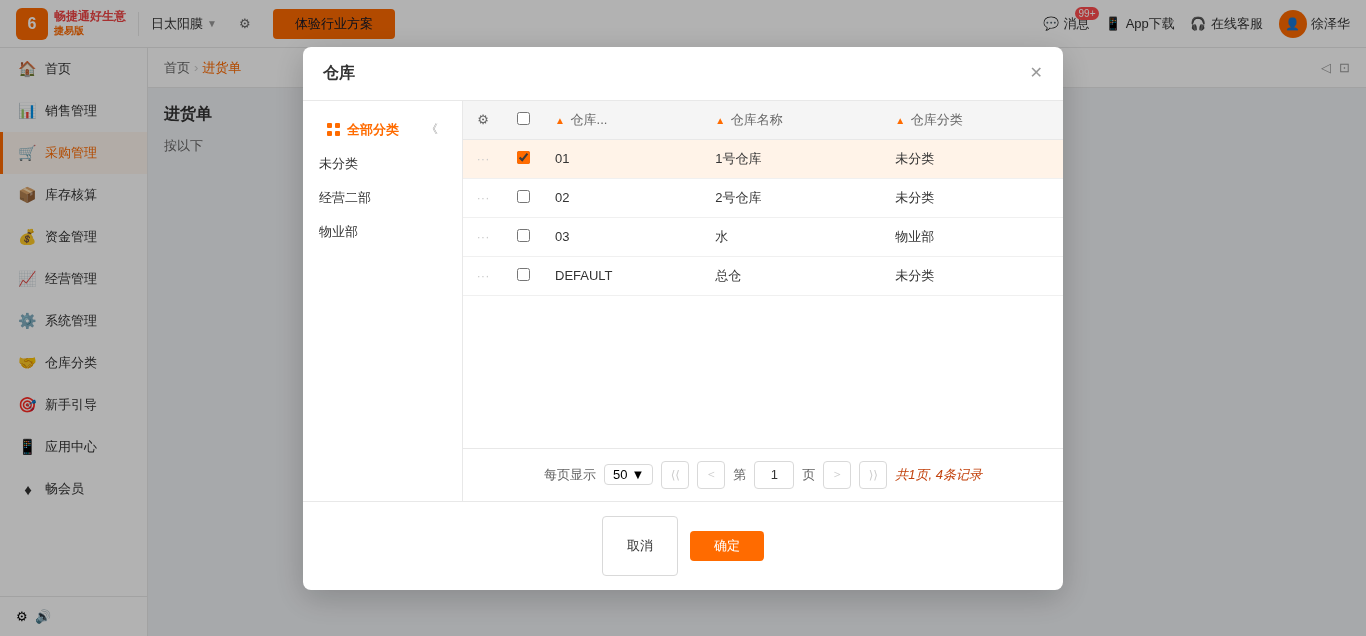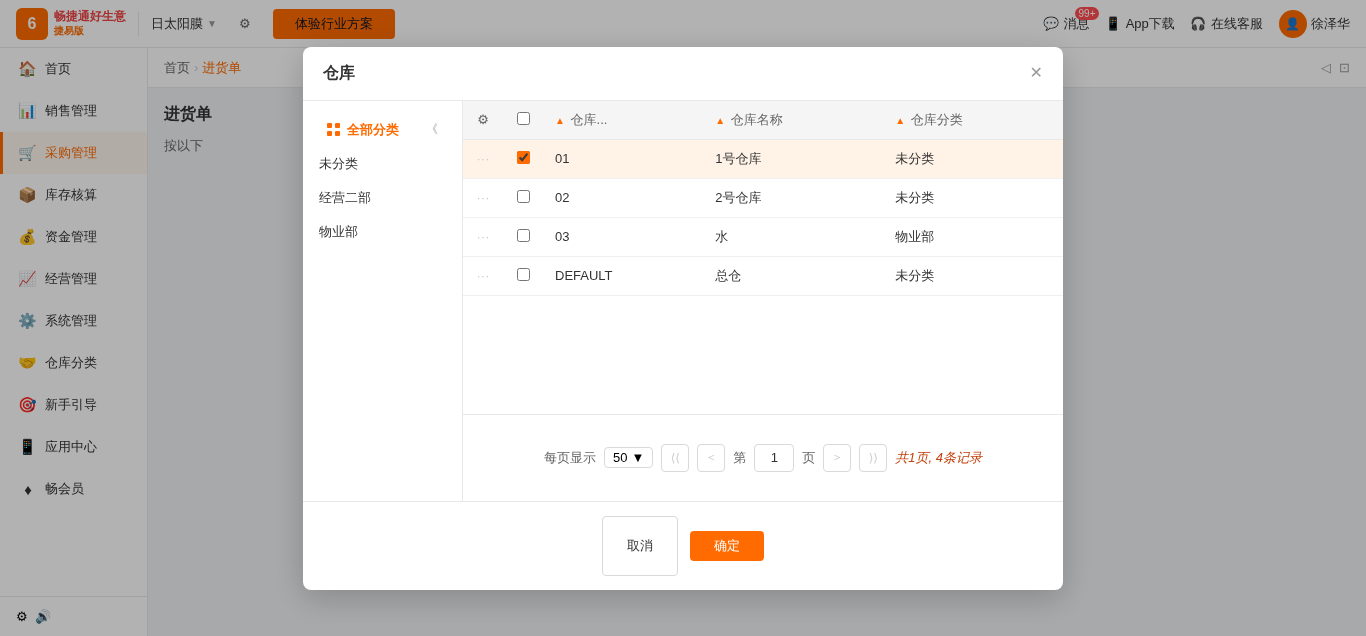--- a/index.html
+++ b/index.html
@@ -176,21 +176,21 @@
     }
     tr.highlighted { background: #fff3e8; }
     .th-icon { width: 40px; text-align: center; }
     .th-check { width: 40px; text-align: center; }
     td.center { text-align: center; }
     .sort-icon { color: #ff6b00; font-size: 10px; margin-right: 2px; }
 
     
     .modal-pagination {
       display: flex; align-items: center; justify-content: center;
-      padding: 29px 16px; border-top: 1px solid #e8e8e8; gap: 8px;
+      padding: 12px 16px; border-top: 1px solid #e8e8e8; gap: 8px;
     }
     .page-label { color: #666; font-size: 13px; }
     .page-select {
       display: flex; align-items: center; gap: 4px;
       border: 1px solid #d9d9d9; border-radius: 4px; padding: 2px 8px;
       font-size: 13px; cursor: pointer;
     }
     .page-nav-btn {
       width: 28px; height: 28px; display: flex; align-items: center; justify-content: center;
       border: 1px solid #d9d9d9; border-radius: 4px; cursor: pointer; color: #666;

